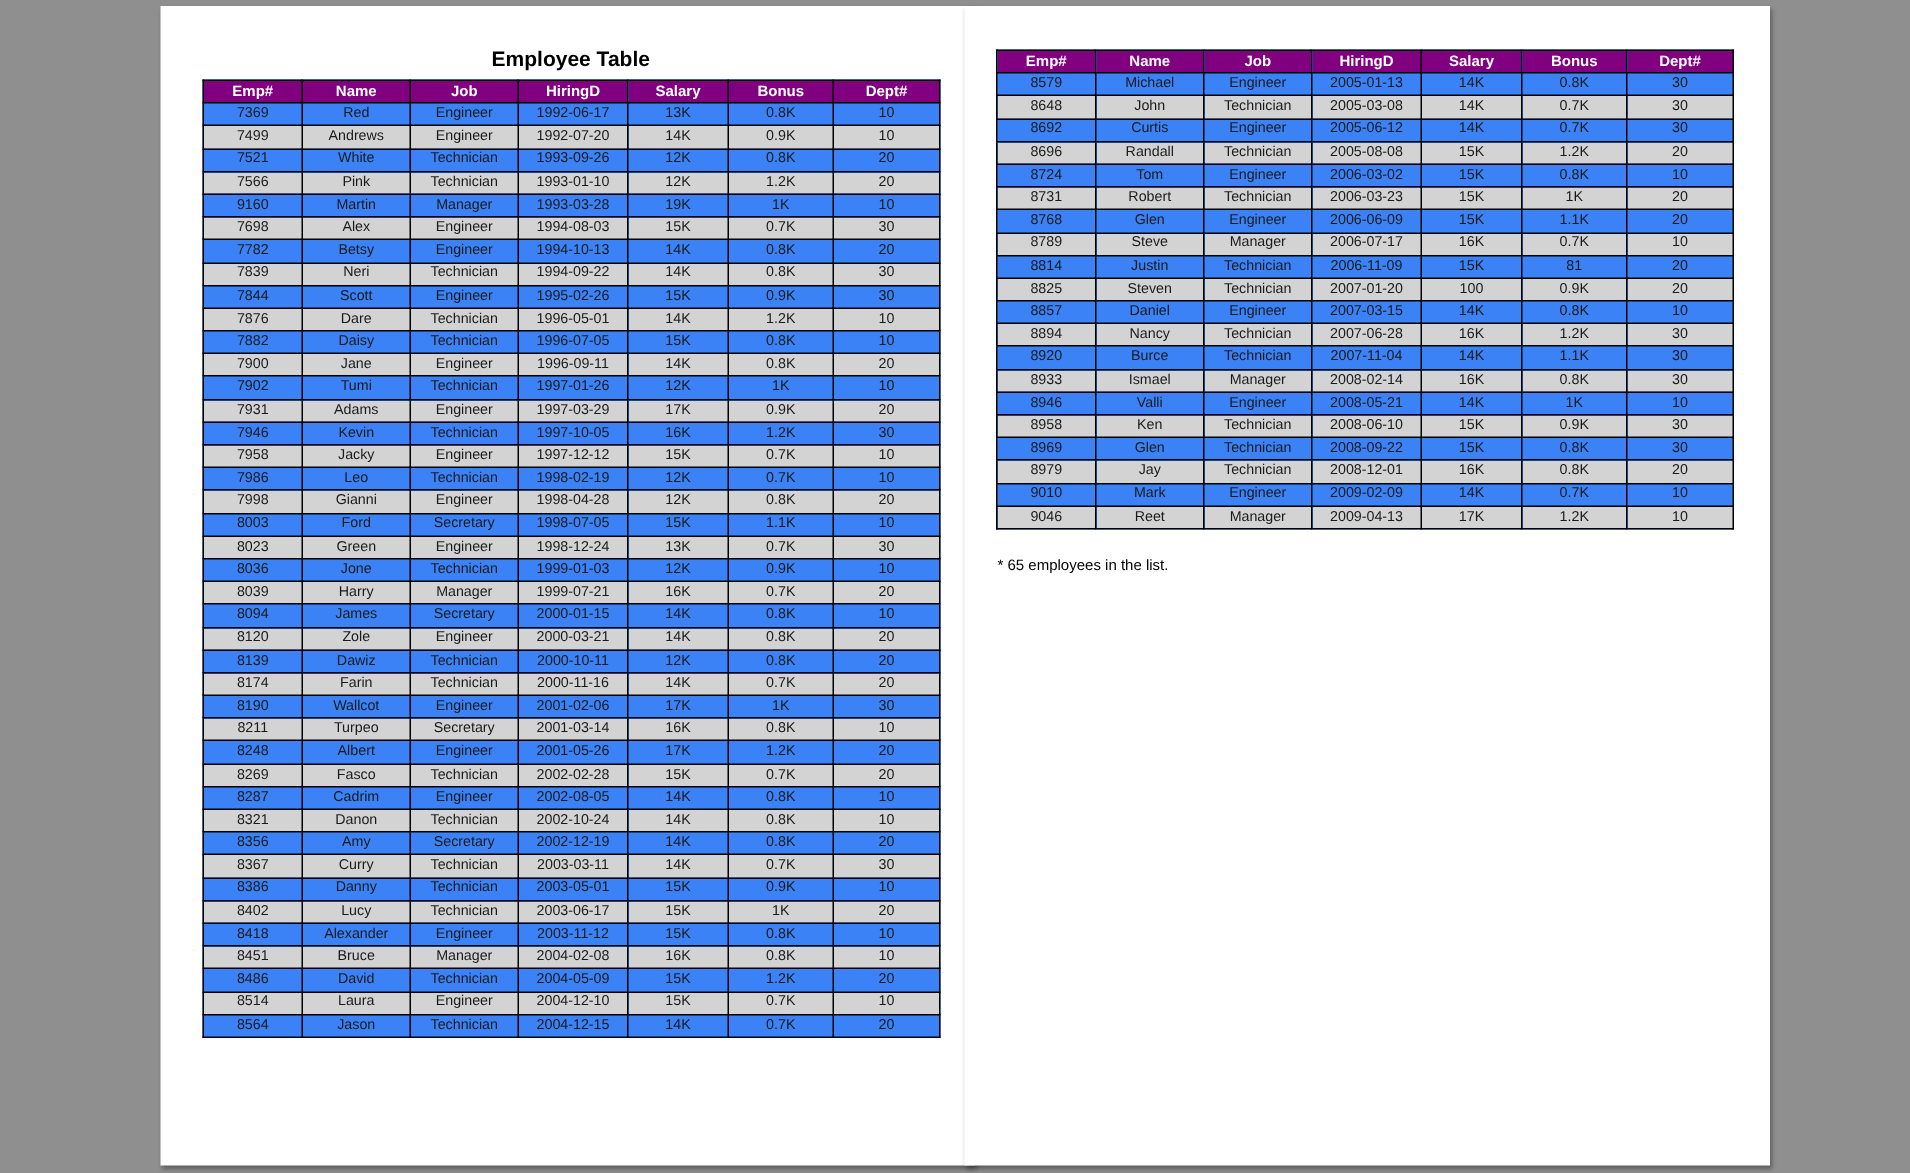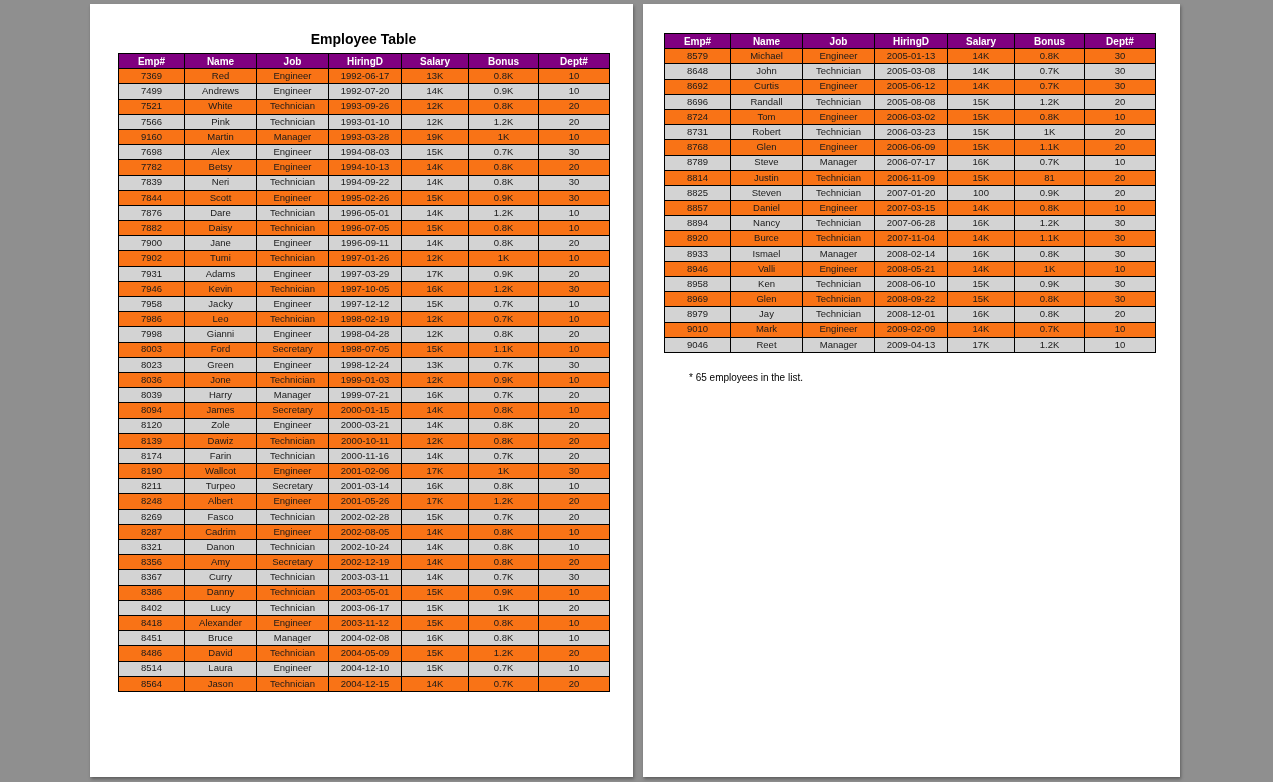--- a/index.html
+++ b/index.html
@@ -7,49 +7,49 @@
     width:1273px; height:782px;
     background: var(--canvas-bg, #8f8f8f);
     position:relative; overflow:hidden;
     font-family:"Liberation Sans", sans-serif;
   }
   .page {
     position:absolute; top:4px; height:773px;
     background: var(--page-bg, #ffffff);
     box-shadow: 1px 2px 3px rgba(0,0,0,0.35);
   }
-  #page1 { left:90px; width:543px; }
+  #page1 { left:107px; width:543px; }
   #page2 { left:643px; width:537px; }
   .page-title {
     position:absolute; top:27px; left:28px; width:491px;
     text-align:center; font-size:14px; font-weight:bold; color:#000;
   }
   table.emp {
     position:absolute; border-collapse:collapse; table-layout:fixed;
-    width:491px; background:#f97316;
+    width:491px; background:#3b82f6;
   }
   #table1 { left:28px; top:49px; }
   #table2 { left:21px; top:29px; }
   table.emp th, table.emp td {
     border:1px solid var(--border-c, #000);
     height:14.2px; padding:0 2px;
     text-align:center; vertical-align:middle;
     font-size:9.5px; line-height:1.1;
     white-space:nowrap; overflow:hidden;
     color:#1a1a1a;
   }
   table.emp th {
     background: var(--header-bg, #800080);
     color: var(--header-fg, #ffffff);
     font-weight:bold; font-size:10px;
   }
   table.emp tbody tr:nth-child(even) td { background: var(--alt-bg, #d3d3d3); }
   .footnote {
     position:absolute; left:22px; top:368px;
-    font-size:10px; color:#000;margin-left:24px;
+    font-size:10px; color:#000;
   }
 </style>
 </head>
 <body style="--canvas-bg: #8f8f8f; --page-bg: #ffffff; --header-bg: #800080; --header-fg: #ffffff; --alt-bg: #d3d3d3; --border-c: #000000;">
 
 <div class="page" id="page1">
   <div class="page-title">Employee Table</div>
   <table class="emp" id="table1">
     <colgroup>
       <col style="width:66px">

